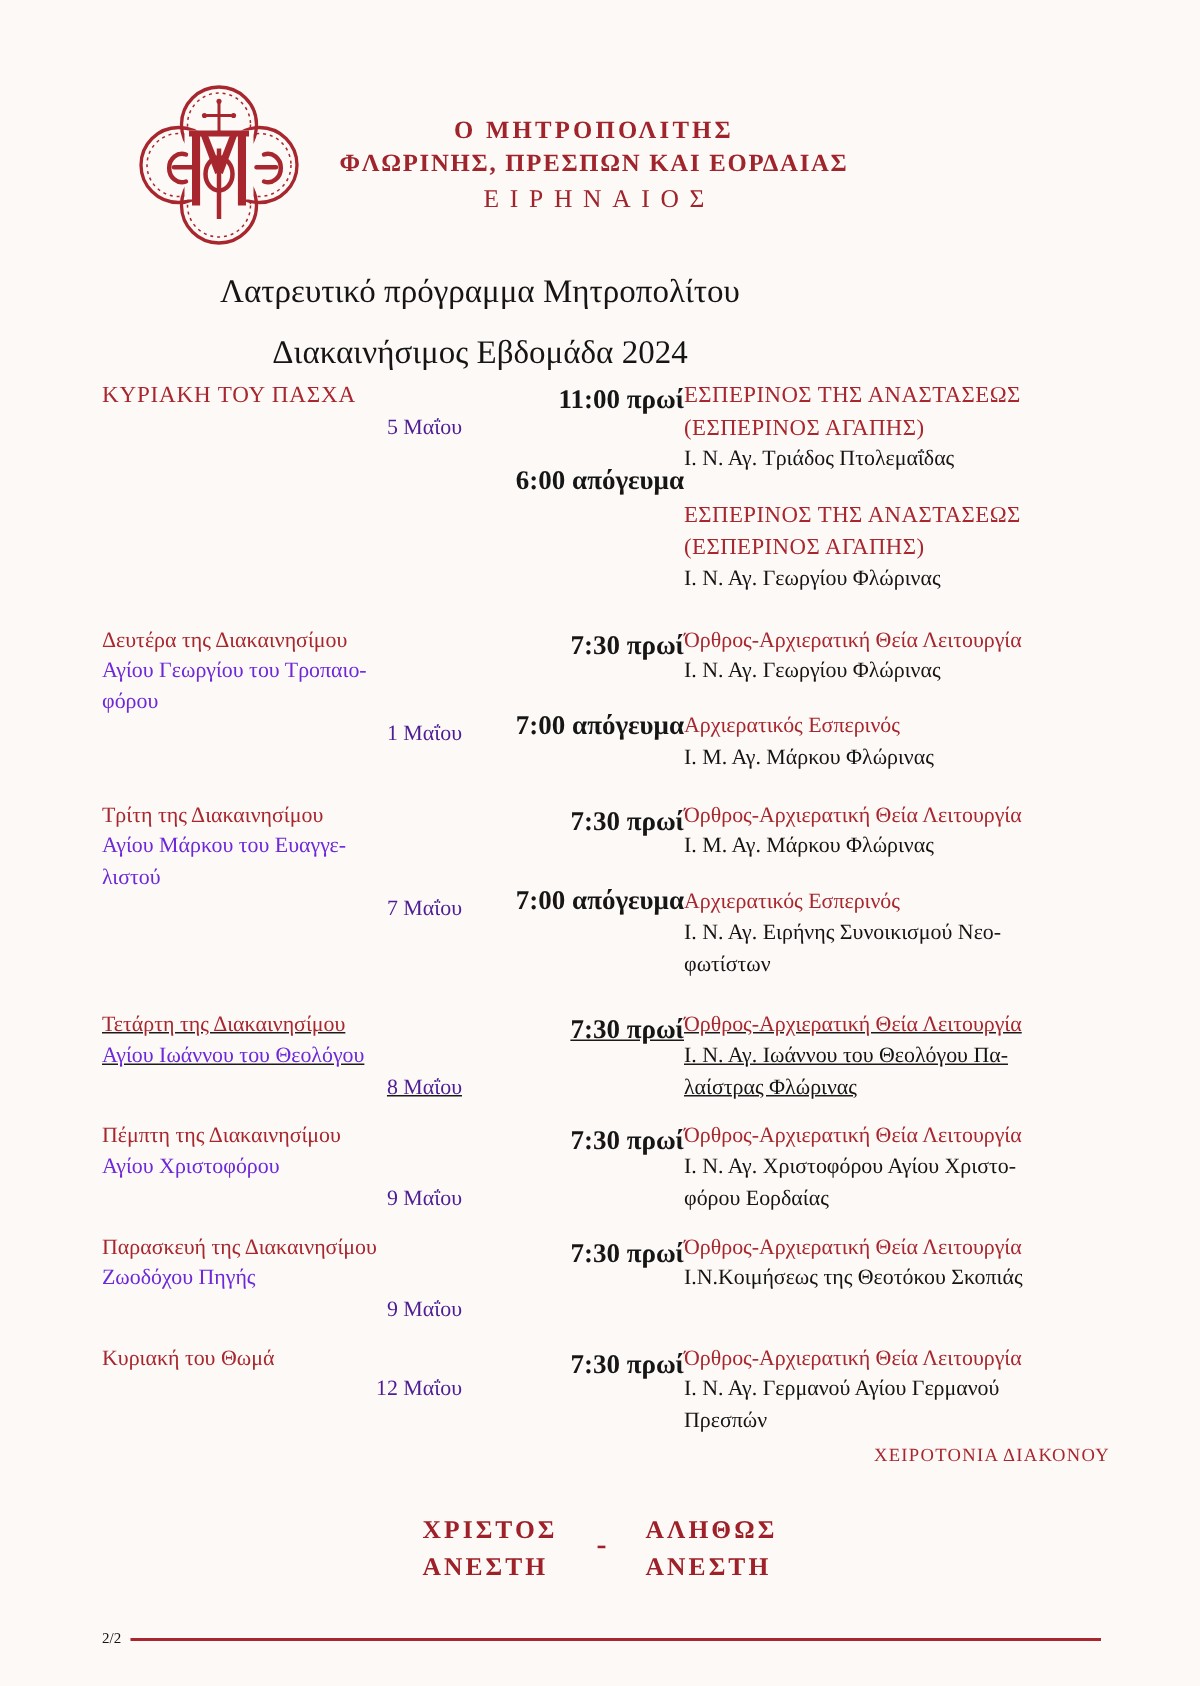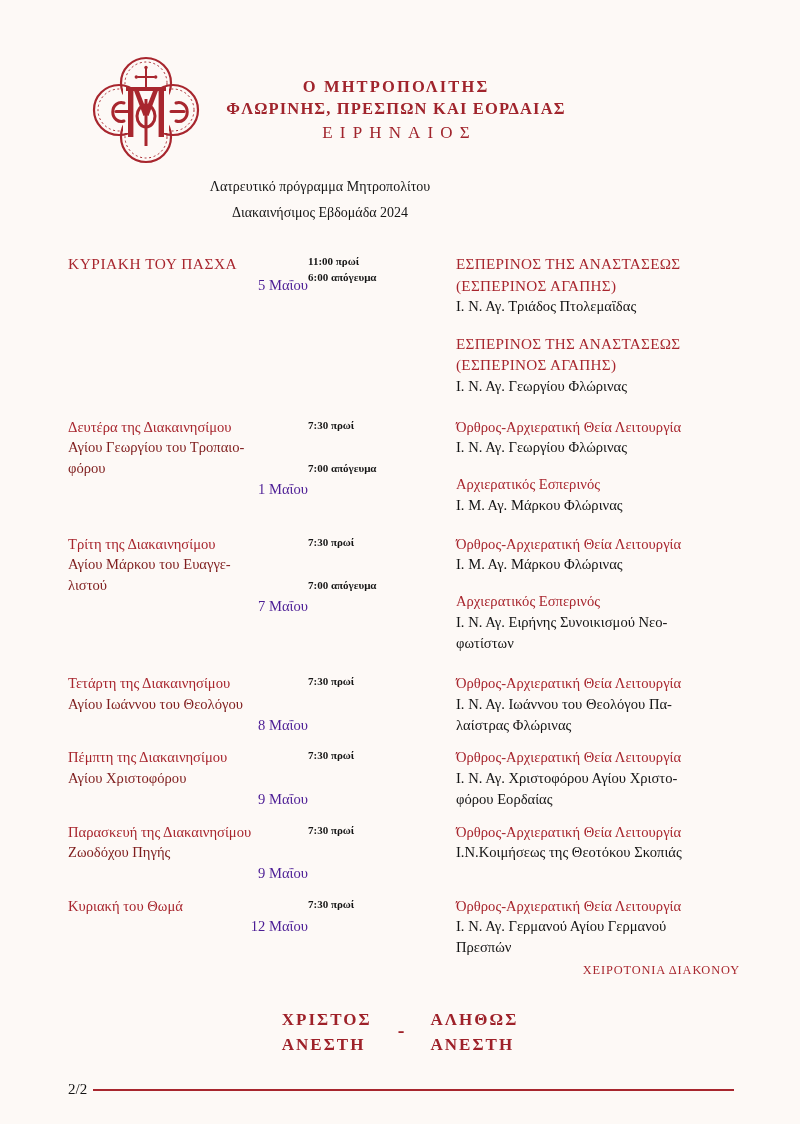--- a/index.html
+++ b/index.html
@@ -67,21 +67,21 @@
   }
 
   
   .subtitle {
     position: absolute;
     top: 174px;
     left: 0;
     width: 640px;
     text-align: center;
     color: #151515;
-    font-size: 14px;
+    font-size: 22px;
     line-height: 1.85;
   }
 
   
   .schedule {
     position: absolute;
     top: 253px;
     left: 68px;
     width: 672px;
   }
@@ -92,43 +92,43 @@
   }
   .col-day {
     width: 240px;
     flex: 0 0 240px;
     font-size: 14.6px;
     line-height: 1.42;
   }
   .col-time {
     width: 148px;
     flex: 0 0 148px;
-    font-size: 11px;
+    font-size: 18px;
     line-height: 1.42;
-    text-align: left;
+    text-align: right;
     font-weight: bold;
     color: #161616;
     padding-top: 1px;
   }
   .col-event {
     flex: 1 1 auto;
     font-size: 14.6px;
     line-height: 1.42;
   }
 
   .day-name {
     color: #a8262e;
     white-space: pre-line;
   }
   .day-name.caps {
     letter-spacing: 0.035em;
     font-size: 15.4px;
   }
   .day-sub {
-    color: #7f1d1d;
+    color: #6d28d9;
     white-space: pre-line;
   }
   .day-date {
     color: #4c1d95;
     text-align: right;
   }
 
   .ev-title {
     color: #a8262e;
     white-space: pre-line;
@@ -183,21 +183,21 @@
   
   .footer {
     position: absolute;
     bottom: 26px;
     left: 68px;
     width: 666px;
     display: flex;
     align-items: center;
   }
   .footer-page {
-    font-size: 15px;
+    font-size: 10px;
     color: #141414;
     margin-right: 6px;
     white-space: nowrap;
   }
   .footer-rule {
     flex: 1 1 auto;
     height: 2px;
     background: #a8262e;
   }
 </style>
@@ -266,21 +266,21 @@
   </div>
 
   <div class="schedule">
       <div class="row" style="margin-top: 0px;">
         <div class="col-day">
           <div class="day-name caps">ΚΥΡΙΑΚΗ ΤΟΥ ΠΑΣΧΑ</div>
           <div class="day-date">5 Μαΐου</div>
         </div>
         <div class="col-time">
           <div>11:00 πρωί</div>
-          <div style="">6:00 απόγευμα</div>
+          <div style="margin-top: 28px;">6:00 απόγευμα</div>
         </div>
         <div class="col-event">
           <div>
             <div class="ev-title caps">ΕΣΠΕΡΙΝΟΣ ΤΗΣ ΑΝΑΣΤΑΣΕΩΣ
 (ΕΣΠΕΡΙΝΟΣ ΑΓΑΠΗΣ)</div>
             <div class="ev-place">Ι. Ν. Αγ. Τριάδος Πτολεμαΐδας</div>
           </div>
           <div style="margin-top: 16px;">
             <div class="ev-title caps">ΕΣΠΕΡΙΝΟΣ ΤΗΣ ΑΝΑΣΤΑΣΕΩΣ
 (ΕΣΠΕΡΙΝΟΣ ΑΓΑΠΗΣ)</div>
@@ -326,21 +326,21 @@
             <div class="ev-title">Όρθρος-Αρχιερατική Θεία Λειτουργία</div>
             <div class="ev-place">Ι. Μ. Αγ. Μάρκου Φλώρινας</div>
           </div>
           <div style="margin-top: 16px;">
             <div class="ev-title">Αρχιερατικός Εσπερινός</div>
             <div class="ev-place">Ι. Ν. Αγ. Ειρήνης Συνοικισμού Νεο-
 φωτίστων</div>
           </div>
         </div>
       </div>
-      <div class="row" style="margin-top: 20px;">
+      <div class="row" style="margin-top: 20px; text-decoration: underline;">
         <div class="col-day">
           <div class="day-name">Τετάρτη της Διακαινησίμου</div>
           <div class="day-sub">Αγίου Ιωάννου του Θεολόγου</div>
           <div class="day-date">8 Μαΐου</div>
         </div>
         <div class="col-time">
           <div>7:30 πρωί</div>
         </div>
         <div class="col-event">
           <div>

